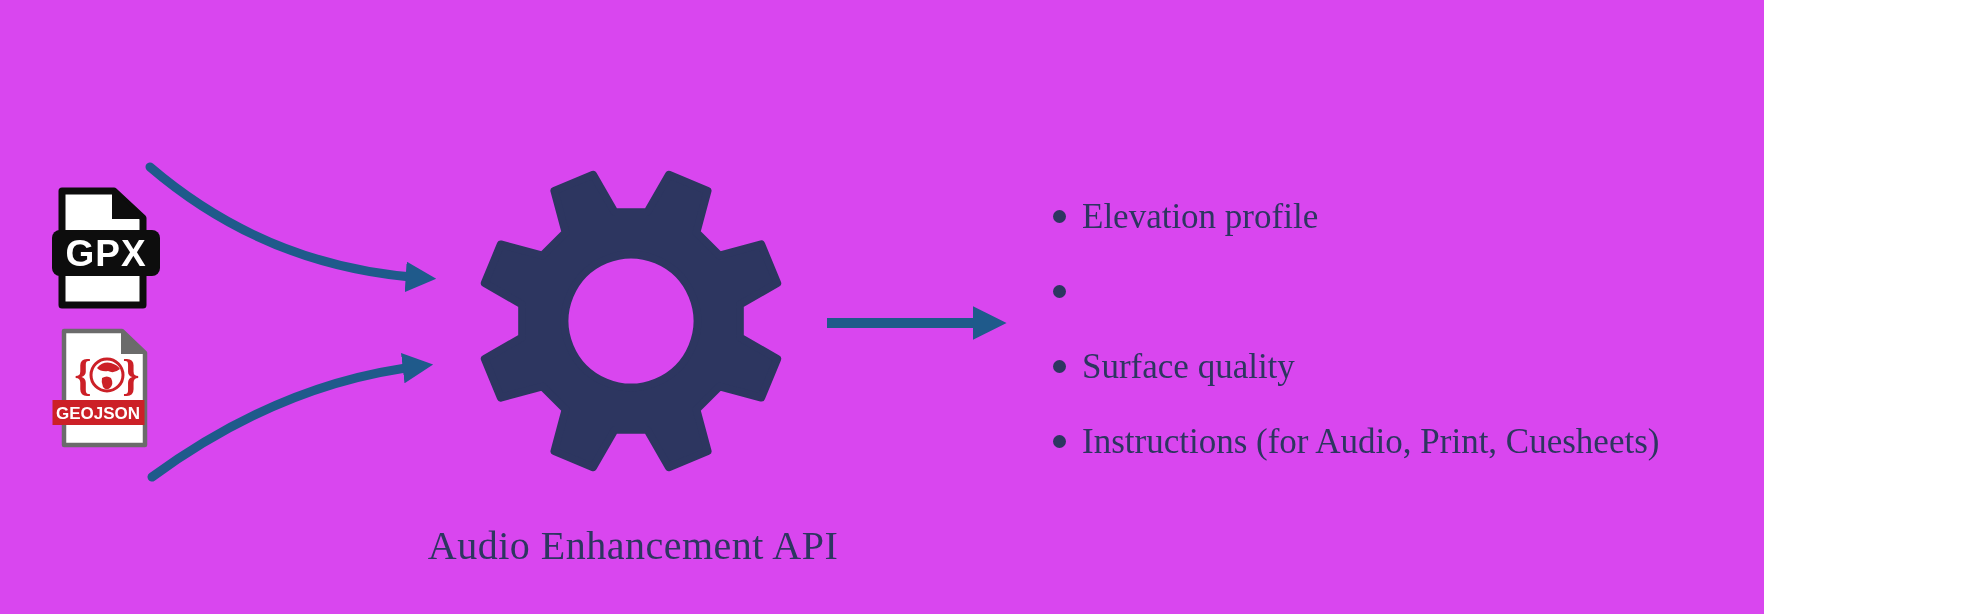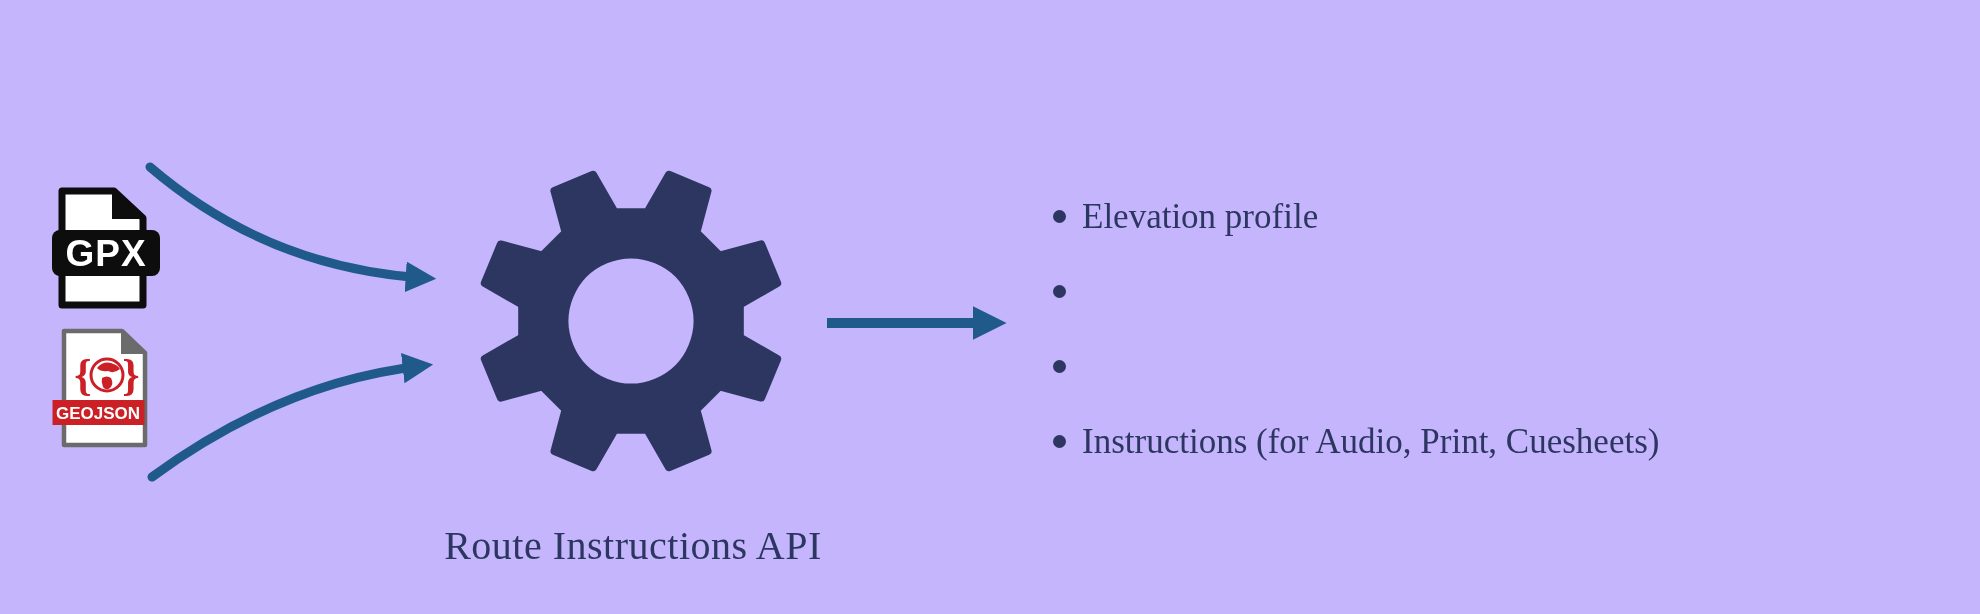--- a/index.html
+++ b/index.html
@@ -1,20 +1,20 @@
 <!DOCTYPE html>
 <html><head>
 <meta charset="utf-8">
 <style>
   html, body { margin: 0; padding: 0; background: #ffffff; }
   #canvas {
     position: relative;
-    width: 1980px;
+    width: 1764px;
     height: 614px;
-    background: #c4b5fd;
+    background: #d946ef;
     overflow: hidden;
     font-family: "Liberation Serif", "DejaVu Serif", serif;
   }
   .abs { position: absolute; }
 
   
   #connectors { left: 0; top: 0; width: 1980px; height: 614px; pointer-events: none; }
 
   
   #processor-label {
@@ -78,32 +78,33 @@
     <path d="M150,167 Q268,268 424,278" fill="none" stroke="#1f5a8b" stroke-width="9" stroke-linecap="round" marker-end="url(#ah)"></path>
     <path d="M152,477 Q282,382 421,366" fill="none" stroke="#1f5a8b" stroke-width="9" stroke-linecap="round" marker-end="url(#ah)"></path>
     <path d="M827,323 L993,323" fill="none" stroke="#1f5a8b" stroke-width="10" marker-end="url(#ah)"></path>
   </svg>
 
   <svg class="abs" style="left:475px; top:165px;" width="312" height="312" viewBox="0 0 320 320">
     <path transform="rotate(22.5 160 160)" fill="#2d3660" fill-rule="evenodd" stroke="#2d3660" stroke-width="8" stroke-linejoin="round" d="M313.5,138.5 L313.5,181.5 L269.6,187.3 L256.8,218.2 L283.8,253.3 L253.3,283.8 L218.2,256.8 L187.3,269.6 L181.5,313.5 L138.5,313.5 L132.7,269.6 L101.8,256.8 L66.7,283.8 L36.2,253.3 L63.2,218.2 L50.4,187.3 L6.5,181.5 L6.5,138.5 L50.4,132.7 L63.2,101.8 L36.2,66.7 L66.7,36.2 L101.8,63.2 L132.7,50.4 L138.5,6.5 L181.5,6.5 L187.3,50.4 L218.2,63.2 L253.3,36.2 L283.8,66.7 L256.8,101.8 L269.6,132.7 Z
              M160,92 A68,68 0 1,0 160,228 A68,68 0 1,0 160,92 Z"></path>
   </svg>
 
-  <div id="processor-label" class="abs">Route Instructions API</div>
+  <div id="processor-label" class="abs">Audio Enhancement API</div>
 
   <div id="outputs-list" class="abs">
     <div class="out-row">
       <span class="bullet"></span>
       <span class="out-text">Elevation profile</span>
     </div>
     <div class="out-row">
       <span class="bullet"></span>
     </div>
     <div class="out-row">
       <span class="bullet"></span>
+      <span class="out-text">Surface quality</span>
     </div>
     <div class="out-row">
       <span class="bullet"></span>
       <span class="out-text">Instructions (for Audio, Print, Cuesheets)</span>
     </div>
   </div>
 
 </div>
 
 </body></html>

